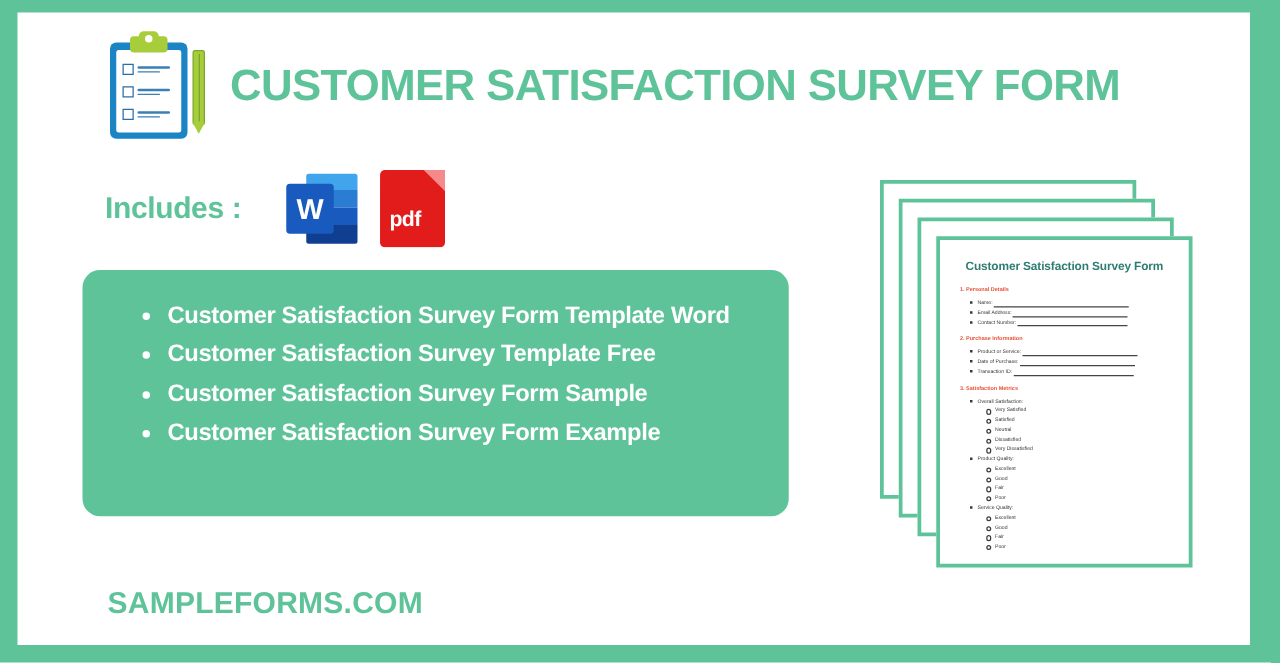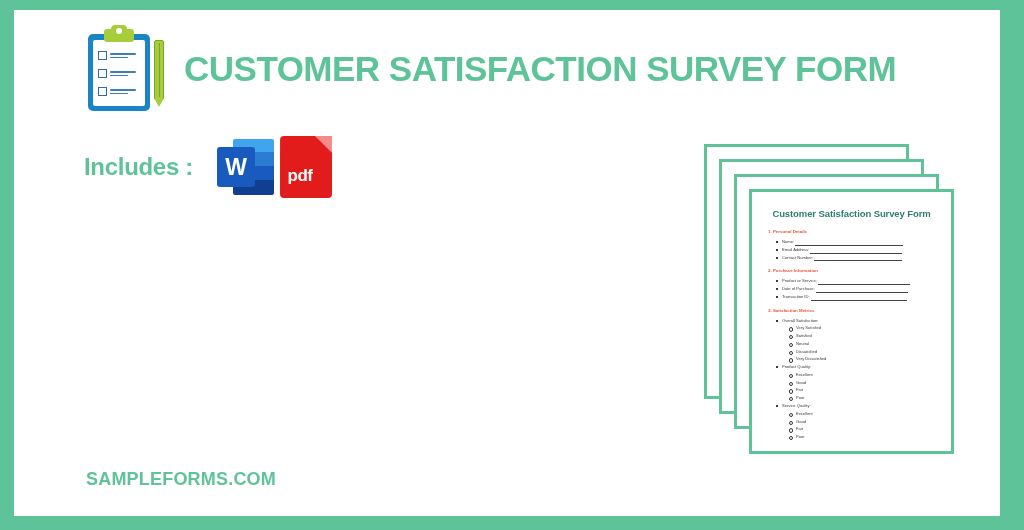--- a/index.html
+++ b/index.html
@@ -119,21 +119,21 @@
     white-space: nowrap;
   }
 
   
   .includes-row {
     position: absolute;
     left: 70px;
     top: 126px;
     display: flex;
     align-items: center;
-    gap: 6px;
+    gap: 18px;
   }
   .includes-label {
     font-size: 24px;
     font-weight: 700;
     color: #5fc39a;
     letter-spacing: -0.3px;
   }
 
   .word-icon {
     position: relative;
@@ -200,21 +200,21 @@
     width: 6px; height: 6px;
     background: #ffffff;
     border-radius: 50%;
   }
 
   
   .footer-brand {
     position: absolute;
     left: 72px;
     top: 459px;
-    font-size: 18px;
+    font-size: 24px;
     font-weight: 700;
     color: #5fc39a;
     letter-spacing: 0.2px;
   }
 
   
   .doc-stack {
     position: absolute;
     left: 690px;
     top: 134px;
@@ -350,20 +350,28 @@
       </div>
     </div>
 
     <div class="pdf-icon">
       <div class="pdf-body"></div>
       <div class="pdf-fold"></div>
       <div class="pdf-text">pdf</div>
     </div>
   </div>
 
+  <div class="list-card">
+    <ul>
+      <li class="list-item">Customer Satisfaction Survey Form Template Word</li>
+      <li class="list-item">Customer Satisfaction Survey Template Free</li>
+      <li class="list-item">Customer Satisfaction Survey Form Sample</li>
+      <li class="list-item">Customer Satisfaction Survey Form Example</li>
+    </ul>
+  </div>
 
   <div class="footer-brand">SAMPLEFORMS.COM</div>
 
   <div class="doc-stack">
     <div class="doc-sheet sheet-1"></div>
     <div class="doc-sheet sheet-2"></div>
     <div class="doc-sheet sheet-3"></div>
 
     <div class="doc-page">
       <div class="doc-title">Customer Satisfaction Survey Form</div>

